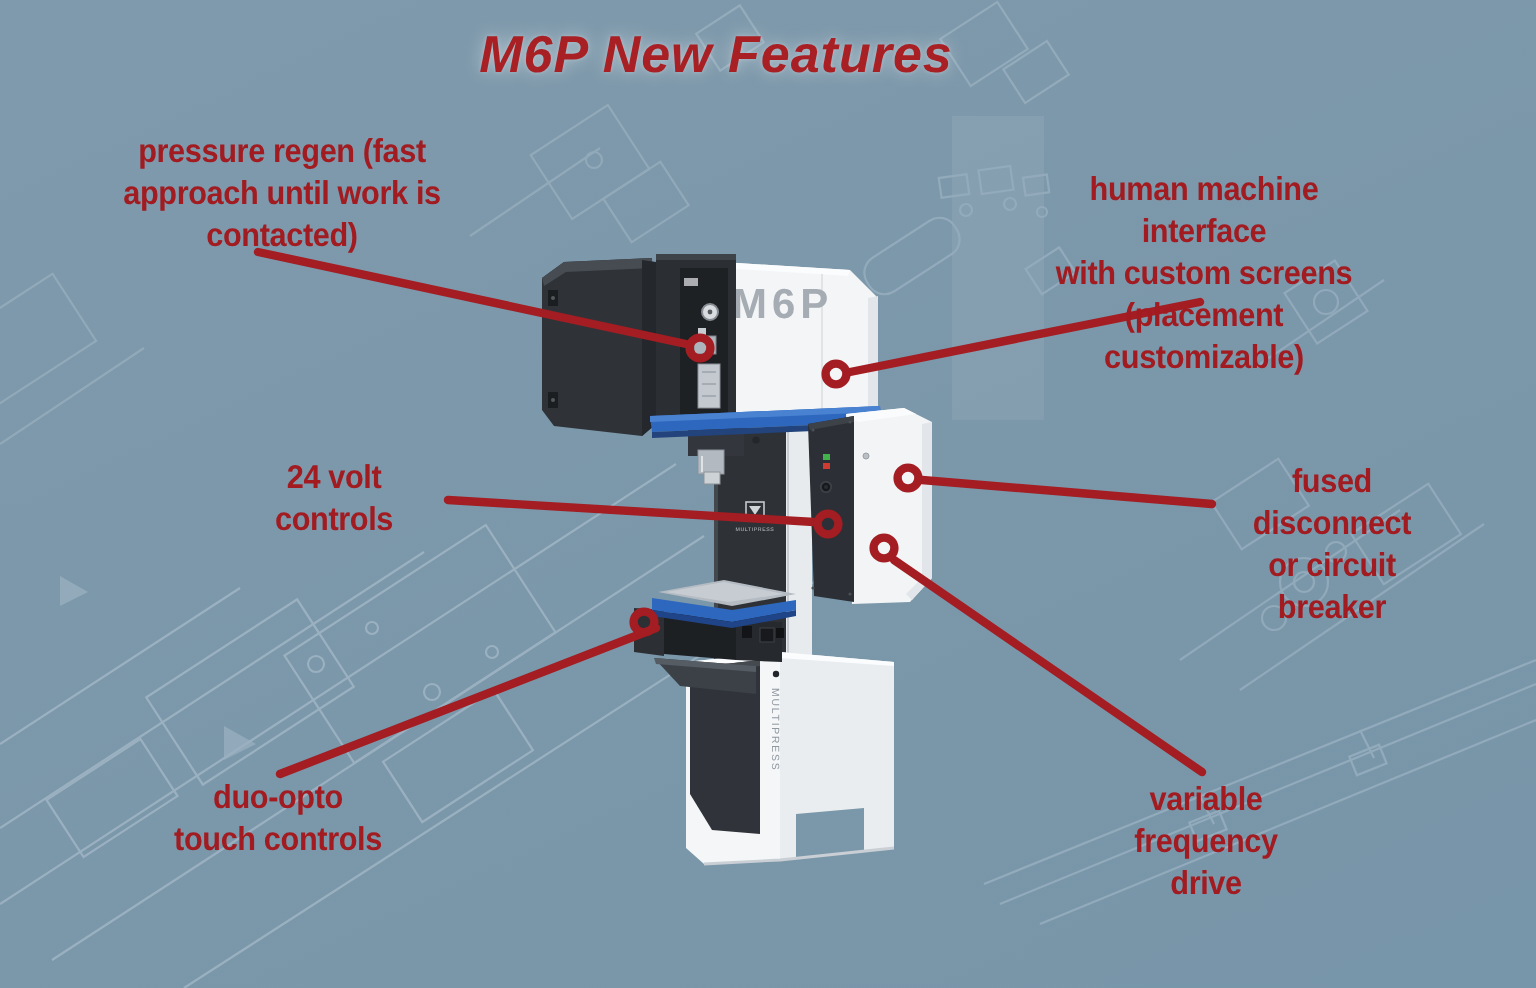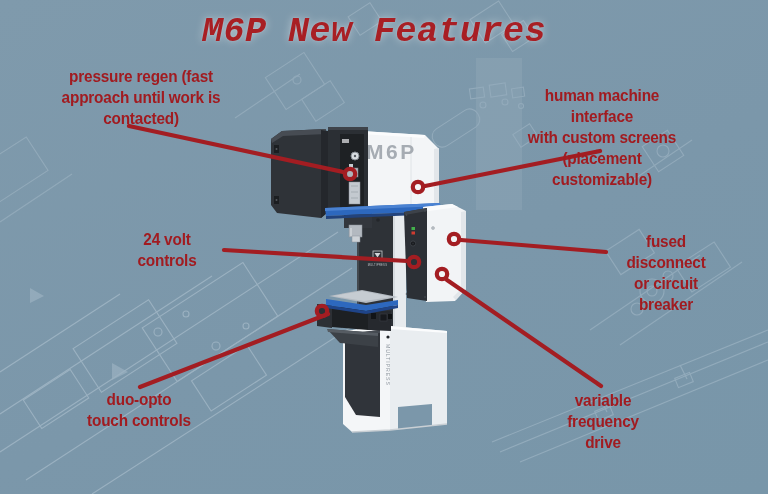--- a/index.html
+++ b/index.html
@@ -3,25 +3,24 @@
 <meta charset="utf-8">
 <style>
   html,body{margin:0;padding:0;background:#5b6e7d;}
   #canvas{
     position:relative;width:768px;height:494px;overflow:hidden;
     background:linear-gradient(155deg,#829bad 0%,#7f9aac 0%,#7b97aa 55%,#7896a9 100%);
     font-family:"Liberation Sans","DejaVu Sans",sans-serif;
   }
   #scene{position:absolute;left:0;top:0;}
   .title{
-    position:absolute;left:374px;top:12px;transform:translateX(-50%);
-    font-size:35px;font-weight:bold;font-style:italic;color:#a81f24;
+    position:absolute;left:358px;top:12px;transform:translateX(-50%);
+    font-size:26px;font-weight:bold;font-style:italic;color:#a81f24;
     letter-spacing:.5px;white-space:nowrap;
     text-shadow:0 0 9px rgba(255,255,255,.45),0 0 2px rgba(255,255,255,.25);
-    font-family:Liberation Mono, monospace;
   }
   .callout-label{
     position:absolute;transform:translateX(-50%) scaleX(.93);transform-origin:center top;
     font-size:16.5px;font-weight:bold;line-height:21px;color:#a11b20;
     text-align:center;white-space:pre-line;letter-spacing:-.2px;
   }
   #lbl-pressure{left:141px;top:66px;}
   #lbl-hmi{left:602px;top:85px;}
   #lbl-24v{left:167px;top:229px;}
   #lbl-fused{left:666px;top:231px;}

